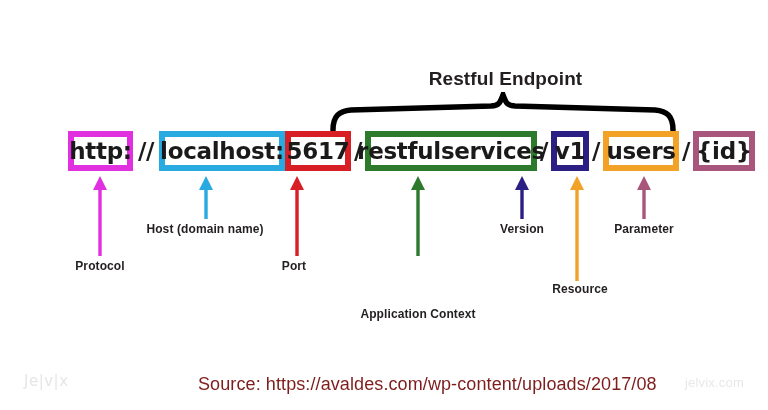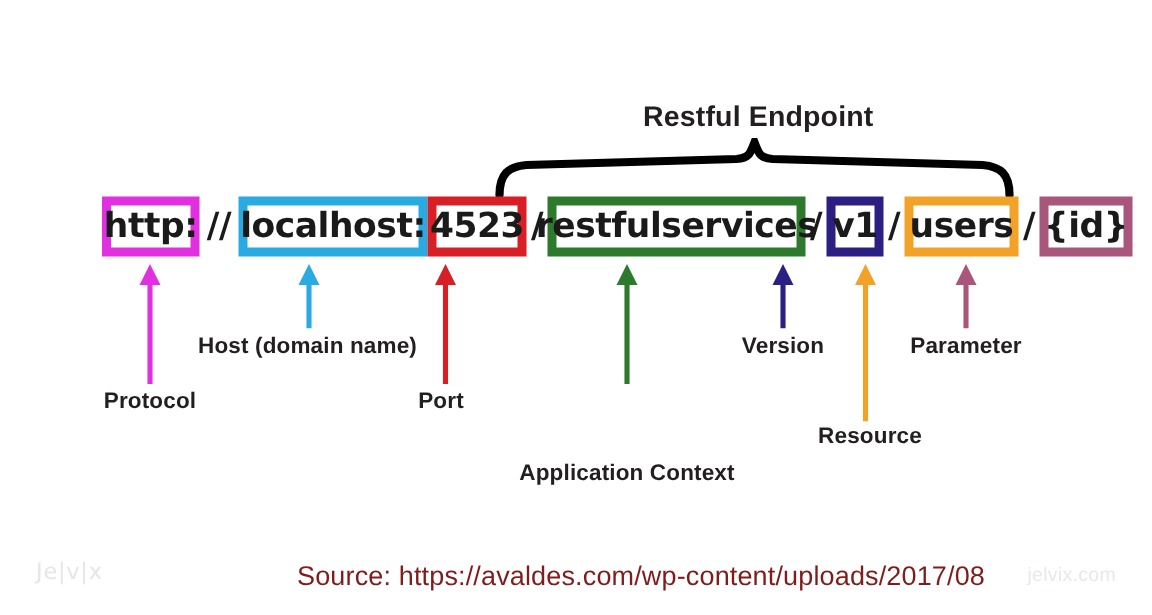--- a/index.html
+++ b/index.html
@@ -71,21 +71,21 @@
   }
 
   
   .arrow {
     position: absolute;
   }
 
   
   .callout {
     position: absolute;
-    font-size: 15px;
+    font-size: 12px;
     font-weight: 600;
     color: #231f20;
     white-space: nowrap;
     transform: translateX(-50%);
     letter-spacing: 0.1px;
   }
 
   
   #footer-logo {
     position: absolute;
@@ -128,21 +128,21 @@
              C 174,13.5 175,11 178,3
              C 181,11 182,13.5 190,14
              L 330,18
              C 342,19 348,24 348,38" fill="none" stroke="#000000" stroke-width="5.5" stroke-linecap="round"></path>
   </svg>
 
   <div id="url-row">
       <div class="seg boxed" style="border-color: rgb(224, 48, 224); width: 65px;">http:</div>
       <div class="seg plain" style="width: 26px;">//</div>
       <div class="seg boxed" style="border-color: rgb(41, 170, 225); width: 126px;">localhost:</div>
-      <div class="seg boxed" style="border-color: rgb(216, 31, 38); width: 66px;">4523</div>
+      <div class="seg boxed" style="border-color: rgb(216, 31, 38); width: 66px;">5617</div>
       <div class="seg plain" style="width: 14px;">/</div>
       <div class="seg boxed" style="border-color: rgb(45, 122, 45); width: 172px;">restfulservices</div>
       <div class="seg plain" style="width: 14px;">/</div>
       <div class="seg boxed" style="border-color: rgb(43, 31, 132); width: 38px;">v1</div>
       <div class="seg plain" style="width: 14px;">/</div>
       <div class="seg boxed" style="border-color: rgb(242, 162, 39); width: 76px;">users</div>
       <div class="seg plain" style="width: 14px;">/</div>
       <div class="seg boxed" style="border-color: rgb(168, 86, 124); width: 62px;">{id}</div>
     </div>
 

